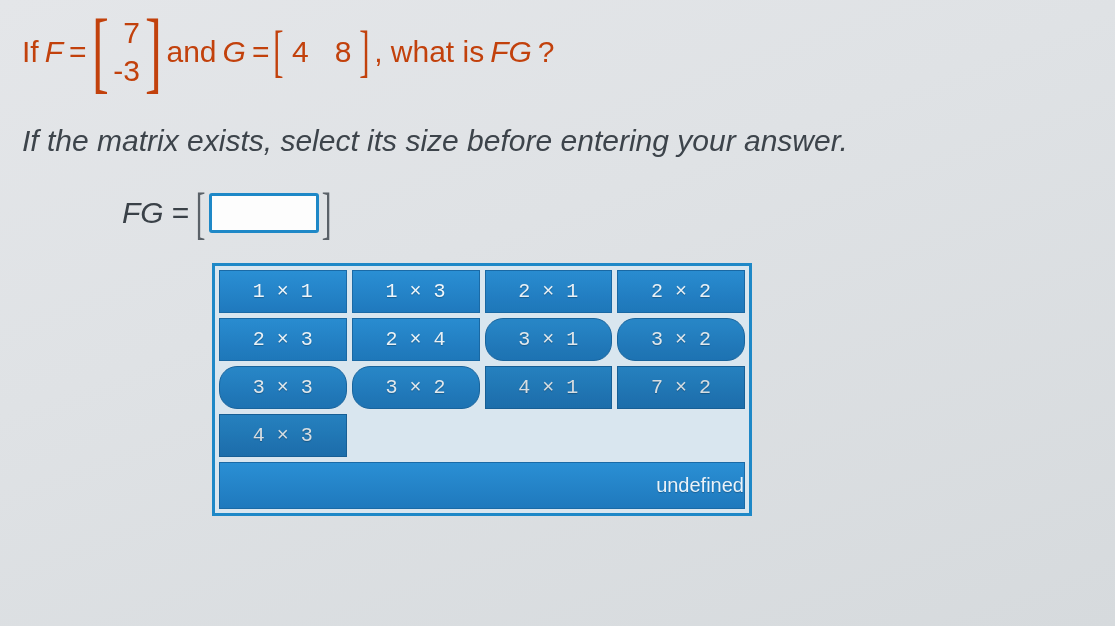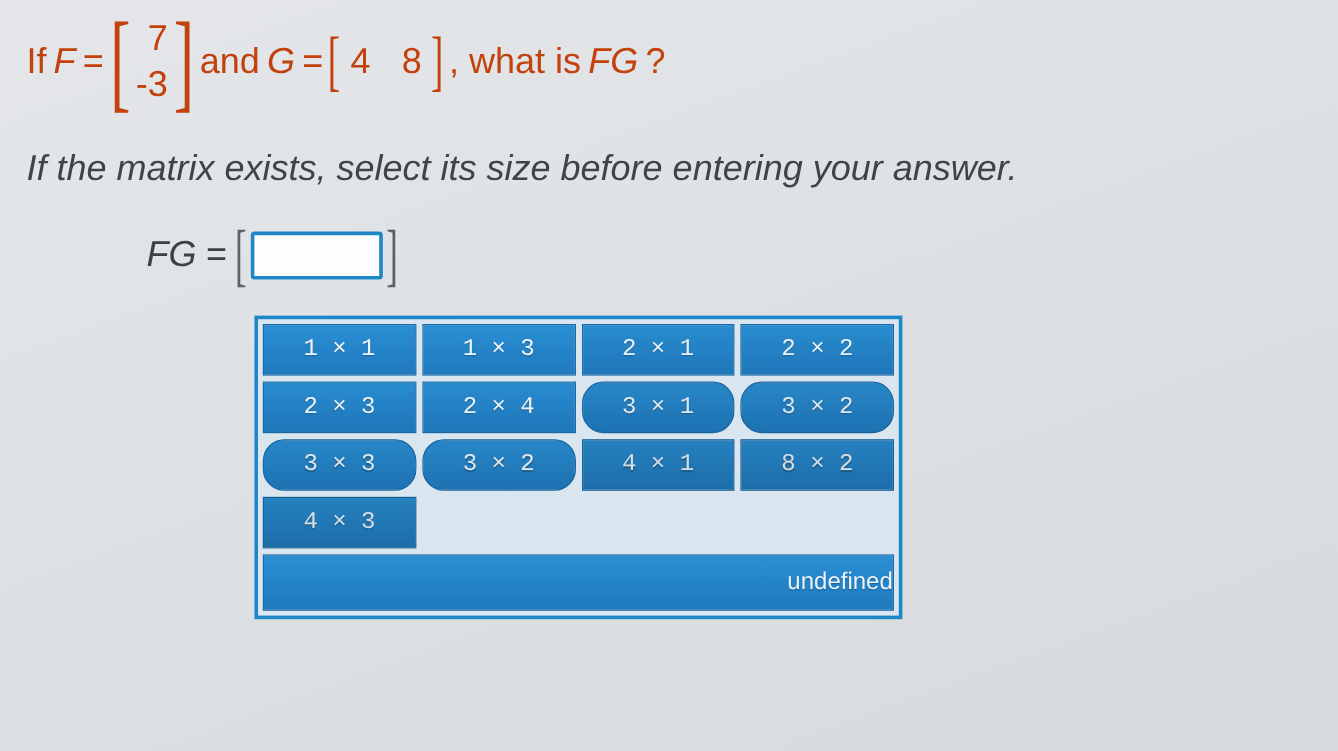--- a/index.html
+++ b/index.html
@@ -206,20 +206,20 @@
       <div class="cell dim1">2 × 2</div>
       <div class="cell dim1">2 × 3</div>
       <div class="cell dim1">2 × 4</div>
 
       <div class="cell dim2">3 × 1</div>
       <div class="cell dim2">3 × 2</div>
       <div class="cell dim2">3 × 3</div>
       <div class="cell dim2">3 × 2</div>
 
       <div class="cell dim3">4 × 1</div>
-      <div class="cell dim3">8 × 2</div>
+      <div class="cell dim3">7 × 2</div>
       <div class="cell dim3">4 × 3</div>
 
       <div class="undef">undefined</div>
     </div>
   </div>
 
 </div>
 
 </body></html>

